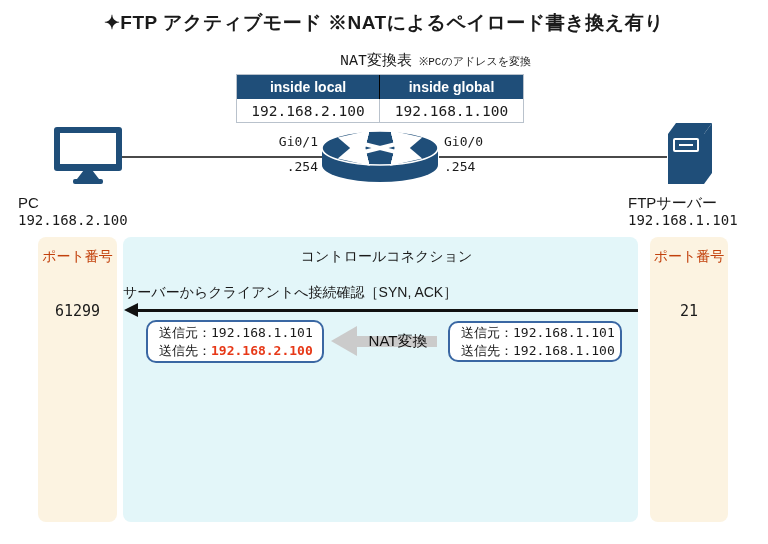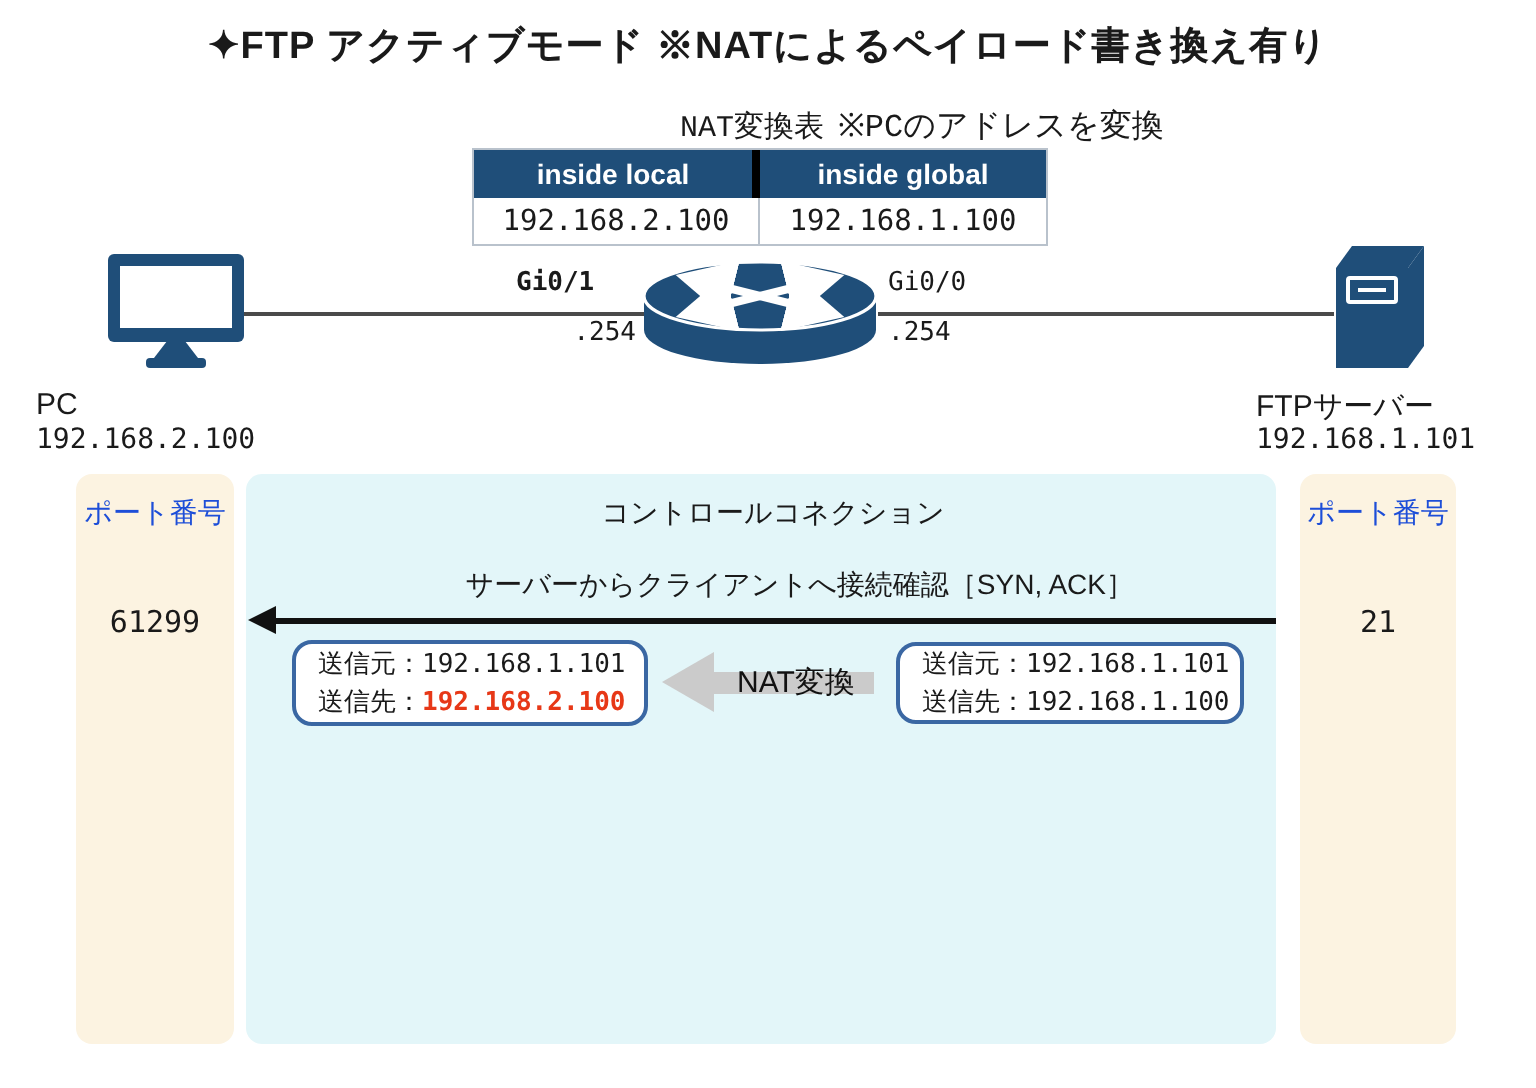--- a/index.html
+++ b/index.html
@@ -9,51 +9,51 @@
     font-family:"Liberation Sans", sans-serif; color:#1a1a1a; overflow:hidden;
   }
   .abs { position:absolute; }
   .center { text-align:left; }
   .mono { font-family:"DejaVu Sans Mono", monospace; }
 
   .title { top:10px; left:0; width:768px; text-align:center; font-size:19px; font-weight:bold; letter-spacing:0.5px; }
 
   .nat-label-row { top:51px; left:340px; display:flex; align-items:baseline; gap:7px;font-family:Liberation Mono, monospace; }
   .nat-title { font-size:15px; }
-  .nat-note  { font-size:16px; }
+  .nat-note  { font-size:11px; }
 
   .nat-table { top:74px; left:236px; width:288px; border:1px solid #b9c2cc; background:#fff; }
   .nt-row { display:flex; }
   .nt-h { width:50%; height:24px; background:#1F4E79; color:#fff; font-weight:bold; font-size:14px;
           display:flex; align-items:center; justify-content:center; }
-  .nt-h:first-child { border-right:4px solid #000000; }
+  .nt-h:first-child { border-right:1px solid #000000; }
   .nt-c { width:50%; height:23px; background:#fff; font-size:14.5px;
           display:flex; align-items:center; justify-content:center; }
   .nt-c:first-child { border-right:1px solid #b9c2cc; }
 
   
   .pc-screen { left:54px; top:127px; width:68px; height:44px; background:#1F4E79; border-radius:3px; }
   .pc-screen-inner { position:absolute; left:6px; top:6px; right:6px; bottom:7px; background:#fff; }
   .pc-neck { left:77px; top:171px; width:22px; height:8px; background:#1F4E79;
              clip-path:polygon(28% 0, 72% 0, 100% 100%, 0 100%); }
   .pc-base { left:73px; top:179px; width:30px; height:5px; background:#1F4E79; border-radius:2px; }
 
   .link-line { height:2px; background:#4a4a4a; }
   .if-label { font-size:13px; }
 
   .dev-label { font-size:15px; }
   .dev-ip { font-size:14px; }
 
   
   .col-box { top:237px; height:285px; background:#FCF3E1; border-radius:8px; }
   .blue-box { top:237px; left:123px; width:515px; height:285px; background:#E3F6F9; border-radius:8px; }
-  .col-header { top:248px; font-size:14px; text-align:center; color:#1d4ed8; }
+  .col-header { top:248px; font-size:14px; text-align:center; color:#c2410c; }
   .port-num { top:302px; font-size:15px; text-align:center; }
   .conn-title { top:248px; left:123px; width:515px; text-align:center; font-size:14px;padding-left:12px; }
-  .arrow-label { top:284px; left:123px; width:444px; text-align:right; font-size:14px; }
+  .arrow-label { top:284px; left:123px; width:444px; text-align:left; font-size:14px; }
 
   .flow-line { left:138px; top:309px; width:500px; height:3px; background:#111; }
   .flow-head { left:124px; top:303px; width:0; height:0;
                border-top:7.5px solid transparent; border-bottom:7.5px solid transparent;
                border-right:14px solid #111; }
 
   .packet { background:#fff; border:2px solid #3A67A3; border-radius:10px;
             display:flex; flex-direction:column; justify-content:center; padding-left:11px;
             font-size:13px; line-height:18px; }
   .packet .ip { font-size:13px; }
@@ -103,21 +103,21 @@
       <marker id="ah" markerWidth="7" markerHeight="7" refX="4.5" refY="3.5" orient="auto-start-reverse">
         <path d="M0,0 L7,3.5 L0,7 z" fill="#ffffff"></path>
       </marker>
     </defs>
     <path d="M1,18 L1,35 A58,17 0 0 0 117,35 L117,18 Z" fill="#1F4E79"></path>
     <ellipse cx="59" cy="18" rx="58" ry="17" fill="#1F4E79" stroke="#ffffff" stroke-width="1.6"></ellipse>
     <line x1="27" y1="26" x2="91" y2="10" stroke="#ffffff" stroke-width="4.2" marker-start="url(#ah)" marker-end="url(#ah)"></line>
     <line x1="27" y1="10" x2="91" y2="26" stroke="#ffffff" stroke-width="4.2" marker-start="url(#ah)" marker-end="url(#ah)"></line>
   </svg>
 
-  <div class="abs if-label mono" style="left:258px; top:134px; width:60px; font-weight:bold;">Gi0/1</div>
+  <div class="abs if-label mono" style="left:258px; top:134px; width:60px; text-align:right;">Gi0/1</div>
   <div class="abs if-label mono" style="left:258px; top:159px; width:60px; text-align:right;">.254</div>
   <div class="abs if-label mono" style="left:444px; top:134px;">Gi0/0</div>
   <div class="abs if-label mono" style="left:444px; top:159px;">.254</div>
 
   <div class="abs link-line" style="left:439px; top:156px; width:228px;"></div>
 
   <svg class="abs" style="left:667px; top:122px;" width="46" height="64" viewBox="0 0 46 64">
     <polygon points="1,12 9,1 45,1 37,12" fill="#1F4E79"></polygon>
     <polygon points="37,12 45,1 45,51 37,62" fill="#1F4E79"></polygon>
     <rect x="1" y="12" width="36" height="50" fill="#1F4E79"></rect>

